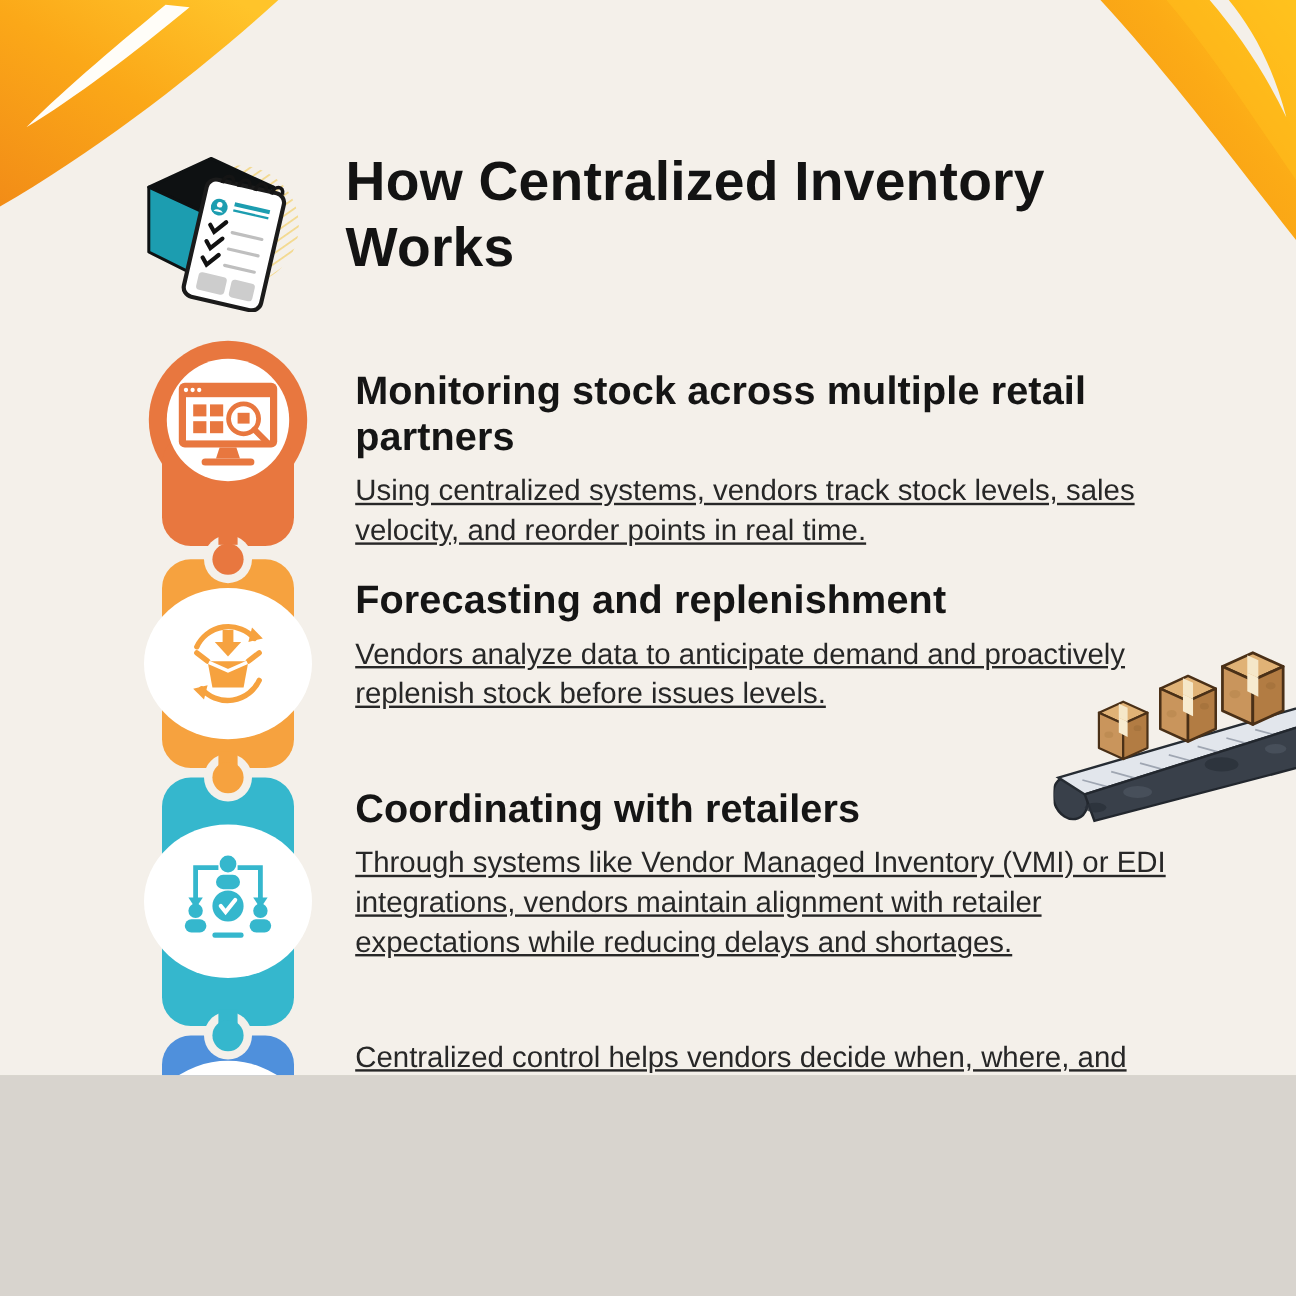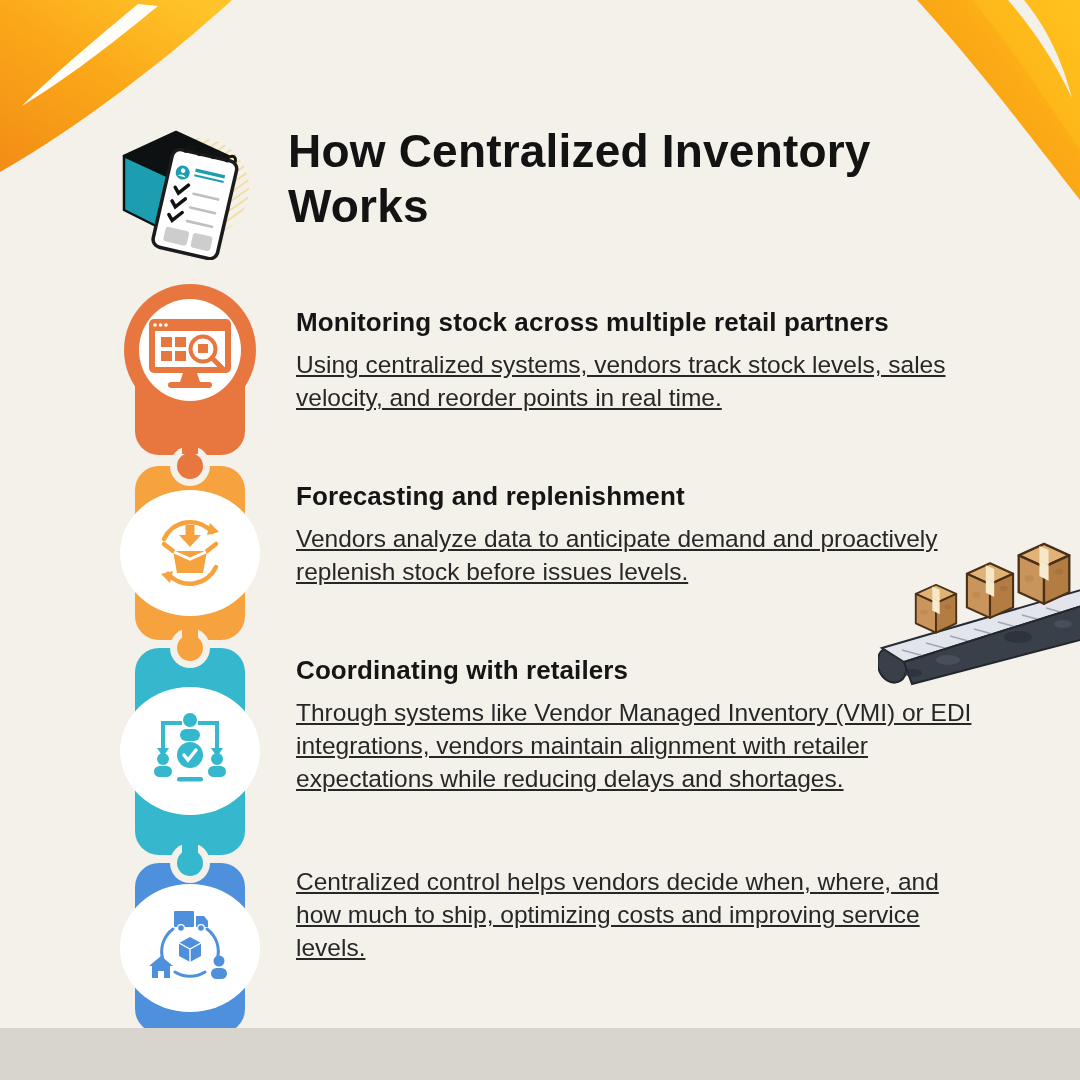--- a/index.html
+++ b/index.html
@@ -1,26 +1,26 @@
 <!DOCTYPE html>
 <html><head>
 <meta charset="utf-8">
 <style>
   html,body{margin:0;padding:0;background:#d8d4ce;}
   .canvas{
-    position:relative;width:1080px;height:1028px;overflow:hidden;
+    position:relative;width:1080px;height:896px;overflow:hidden;
     background:#F4F0EA;font-family:"Liberation Sans",sans-serif;
   }
   .abs{position:absolute;}
   .title{
     position:absolute;left:288px;top:124px;width:720px;margin:0;
     font-size:46px;font-weight:800;line-height:1.2;color:#131313;letter-spacing:0.2px;
   }
   .step-text{position:absolute;left:296px;width:676px;}
-  .step-text h3{margin:0 0 10px 0;font-size:26px;font-weight:700;color:#151515;letter-spacing:0.1px;}
+  .step-text h3{margin:0 0 10px 0;font-size:33px;font-weight:700;color:#151515;letter-spacing:0.1px;}
   .step-text p{margin:0;font-size:24.5px;font-weight:400;color:#272727;line-height:1.35;text-decoration:underline;}
   .s1{top:307px}.s2{top:481px}.s3{top:655px}.s4{top:865px}
   svg{display:block;}
 </style>
 </head>
 <body>
 
 <div class="canvas">
 
   <svg class="abs" style="left:0;top:0" width="260" height="185" viewBox="0 0 260 185">

